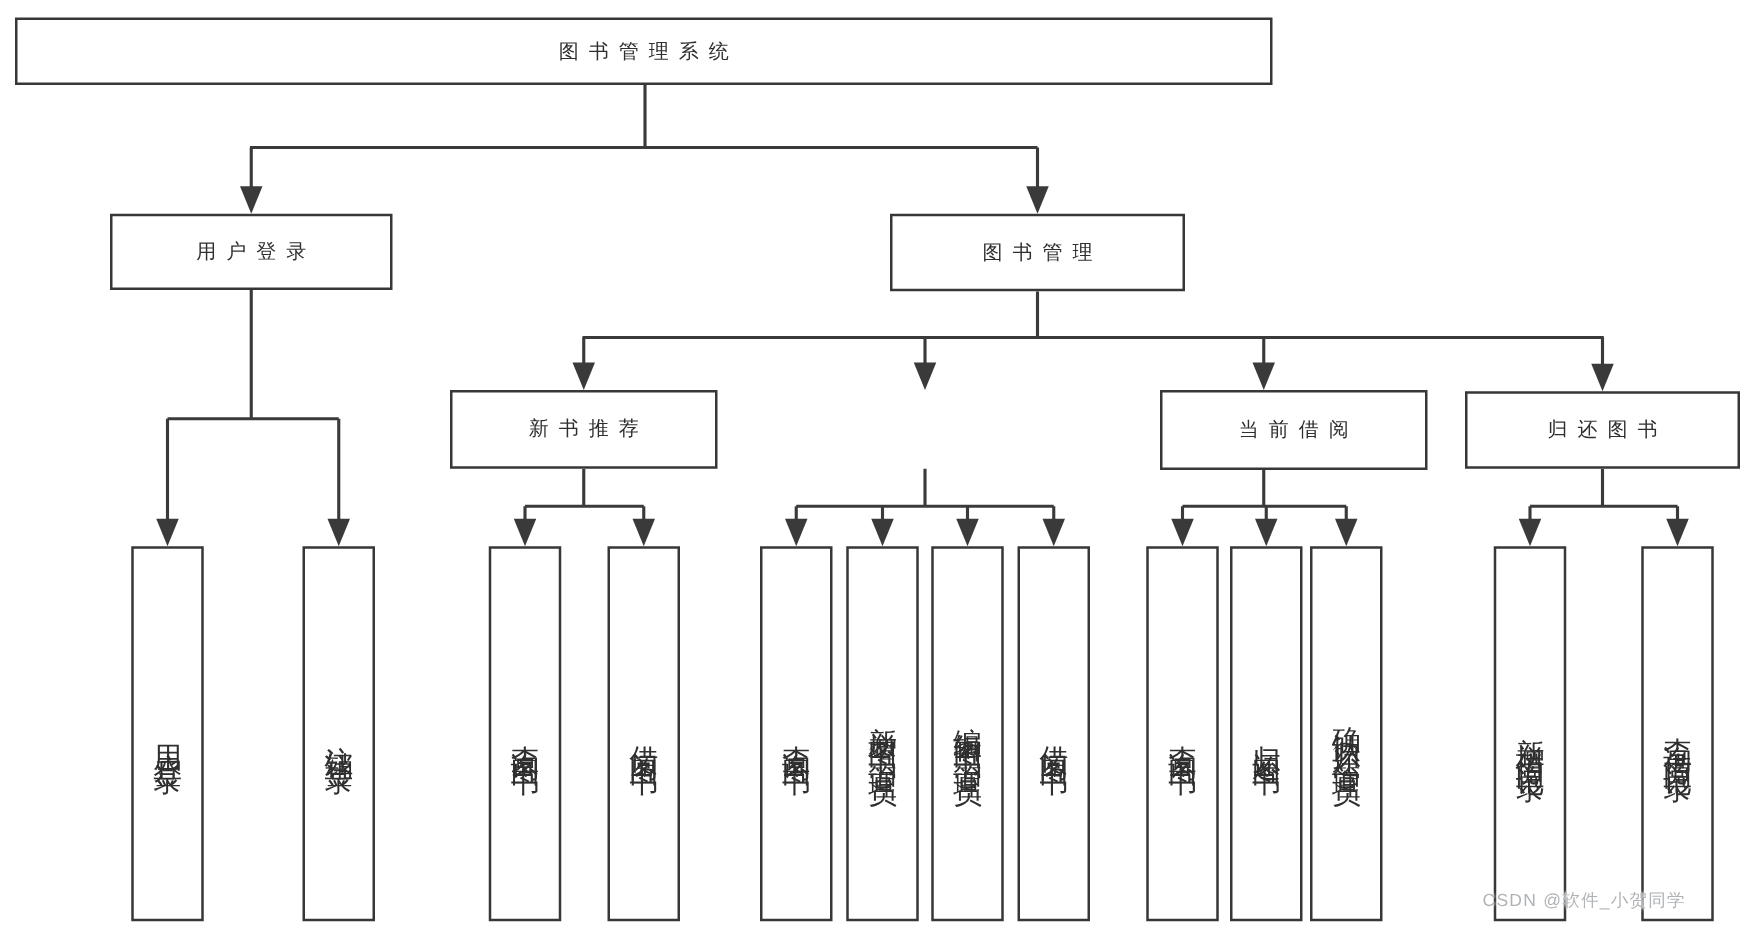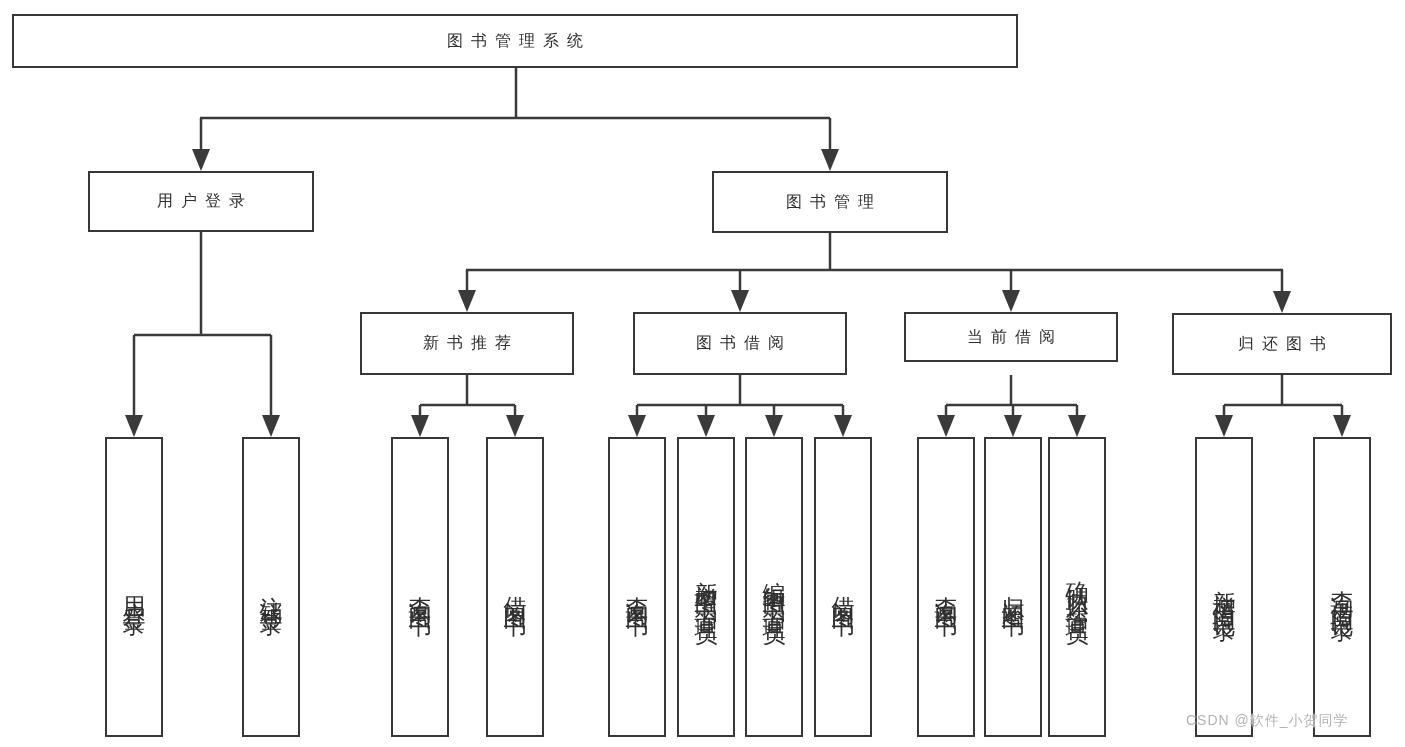--- a/index.html
+++ b/index.html
@@ -111,24 +111,21 @@
   <div class="box" style="left:88px;top:171px;width:226px;height:61px">
     <span class="hlabel">用户登录</span>
   </div>
   <div class="box" style="left:712px;top:171px;width:236px;height:62px">
     <span class="hlabel">图书管理</span>
   </div>
 
   <div class="box" style="left:360px;top:312px;width:214px;height:63px">
     <span class="hlabel">新书推荐</span>
   </div>
-  <div class="box" style="left:633px;top:312px;width:214px;height:63px">
-    <span class="hlabel">图书借阅</span>
-  </div>
-  <div class="box" style="left:904px;top:312px;width:214px;height:50px">
+  <div class="box" style="left:928px;top:312px;width:214px;height:64px">
     <span class="hlabel">当前借阅</span>
   </div>
   <div class="box" style="left:1172px;top:313px;width:220px;height:62px">
     <span class="hlabel">归还图书</span>
   </div>
 
   <div class="box leaf" style="left:105px;top:437px">
     <span class="vlabel">用户登录</span>
   </div>
   <div class="box leaf" style="left:242px;top:437px">

